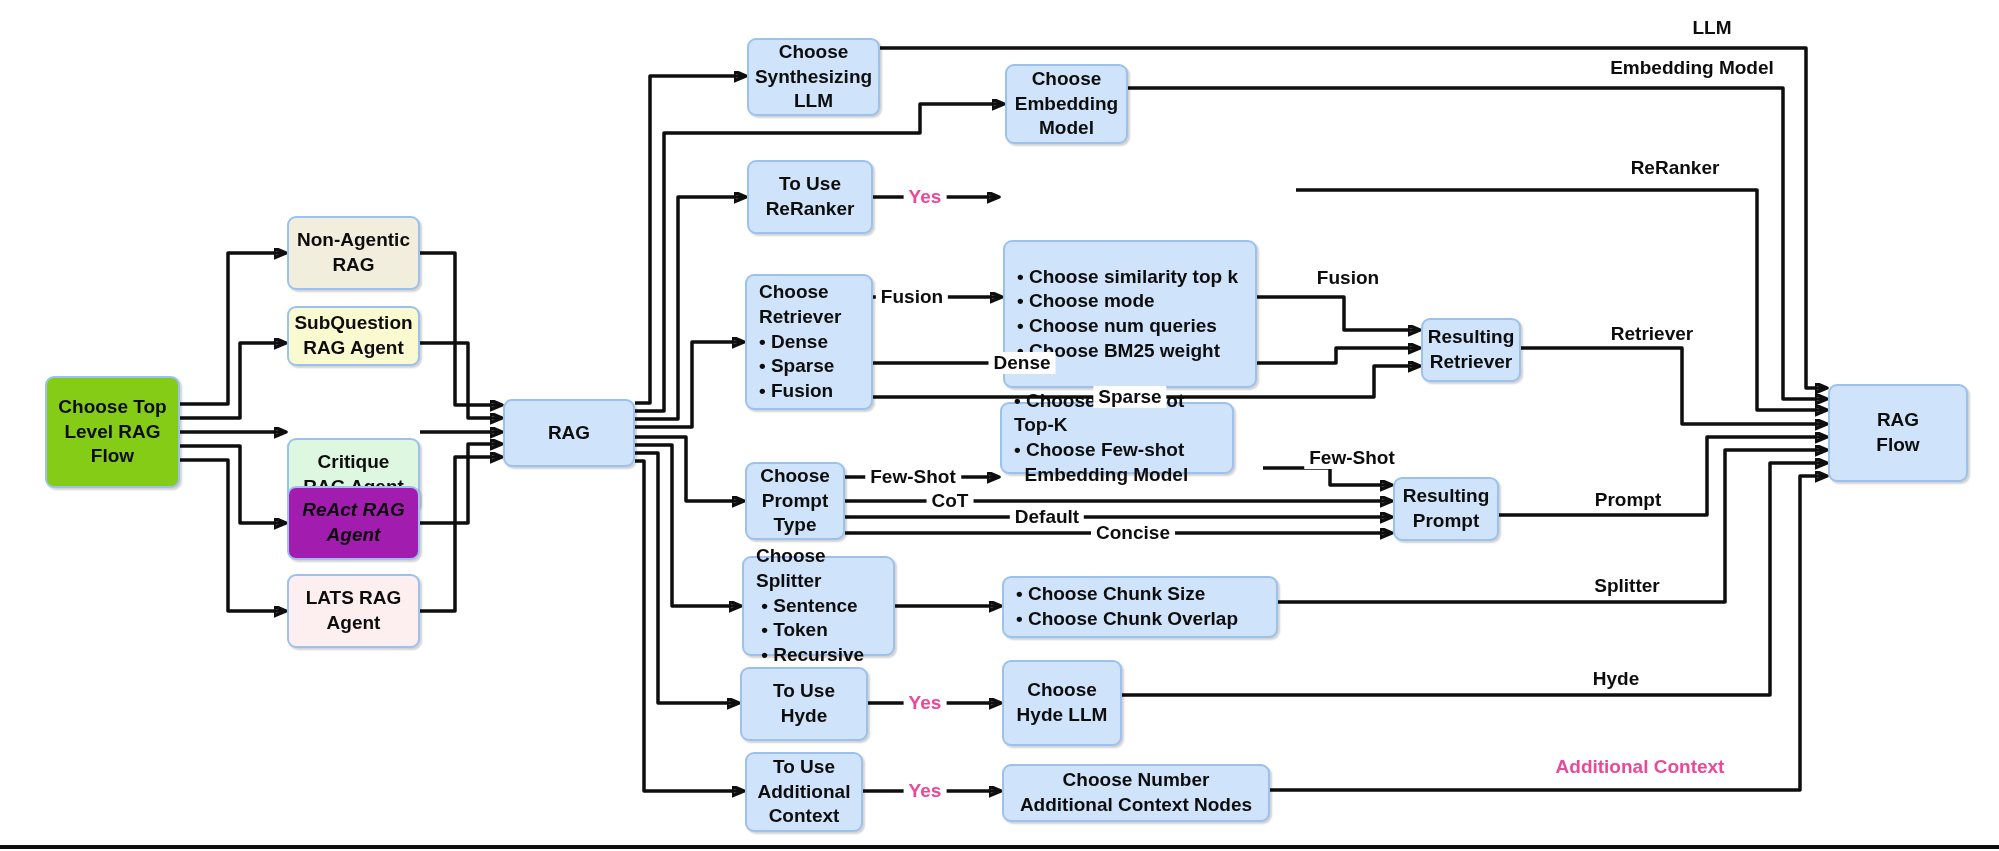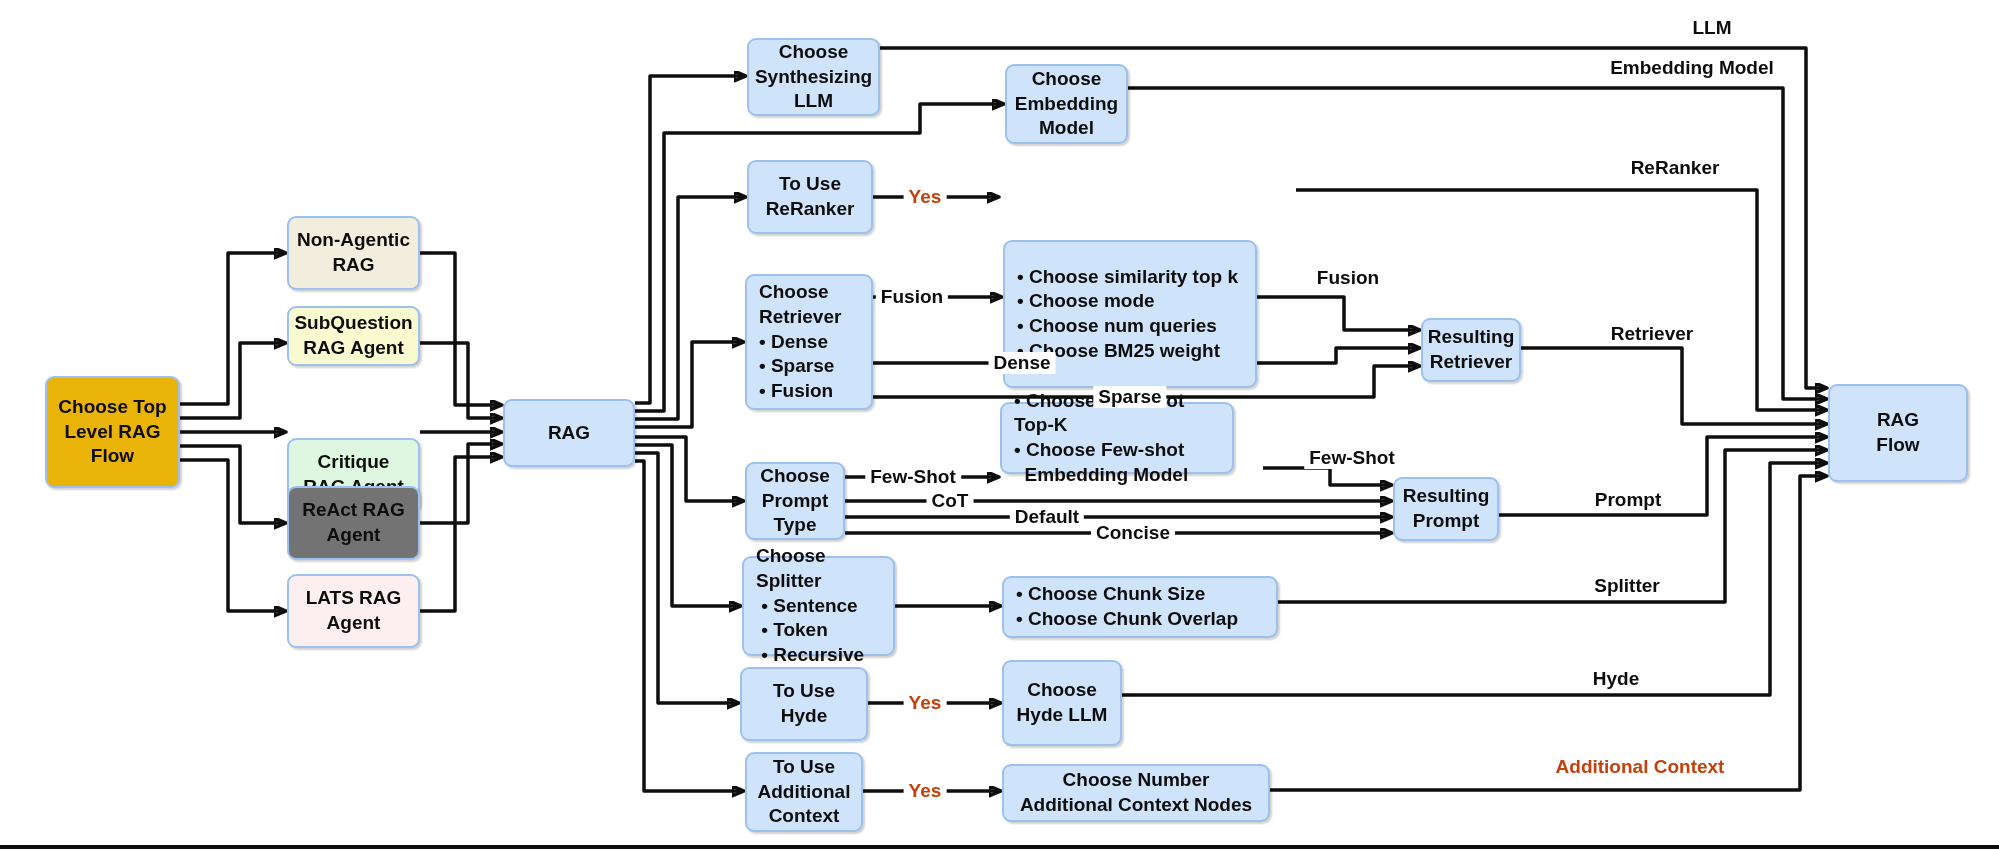--- a/index.html
+++ b/index.html
@@ -22,37 +22,37 @@
     color:#0d0d0d;
     font-weight:bold;
     font-size:19px;
     line-height:1.3;
     display:flex;align-items:center;justify-content:center;
     text-align:center;
     white-space:pre-wrap;
     box-shadow:2px 2px 2px rgba(0,0,0,0.18);
   }
   .node.left{justify-content:flex-start;text-align:left;padding-left:12px;padding-right:6px;}
-  .c-lavender{background:#eab308;}
+  .c-lavender{background:#84cc16;}
   .c-beige{background:#f2eedd;text-align:center;}
   .c-yellow{background:#fafad0;}
   .c-green{background:#def7e0;margin-top:42px;}
-  .c-pink{background:#737373;}
+  .c-pink{background:#a21caf;font-style:italic;}
   .c-palepink{background:#fdeff0;}
   .lbl{
     position:absolute;
     transform:translate(-50%,-50%);
     font-weight:bold;
     font-size:19px;
     color:#0d0d0d;
     background:#ffffff;
     padding:0 5px;
     white-space:nowrap;
   }
-  .lbl.gray{color:#c2410c;}
+  .lbl.gray{color:#ec4899;}
 </style>
 </head>
 <body>
 
 <div id="canvas">
 
   <svg id="wires" viewBox="0 0 1999 851">
     <defs>
       <marker id="ah" markerWidth="14" markerHeight="12" refX="11" refY="5" orient="auto" markerUnits="userSpaceOnUse">
         <path d="M0,0 L12,5 L0,10 z" fill="#0e0e0e"></path>

